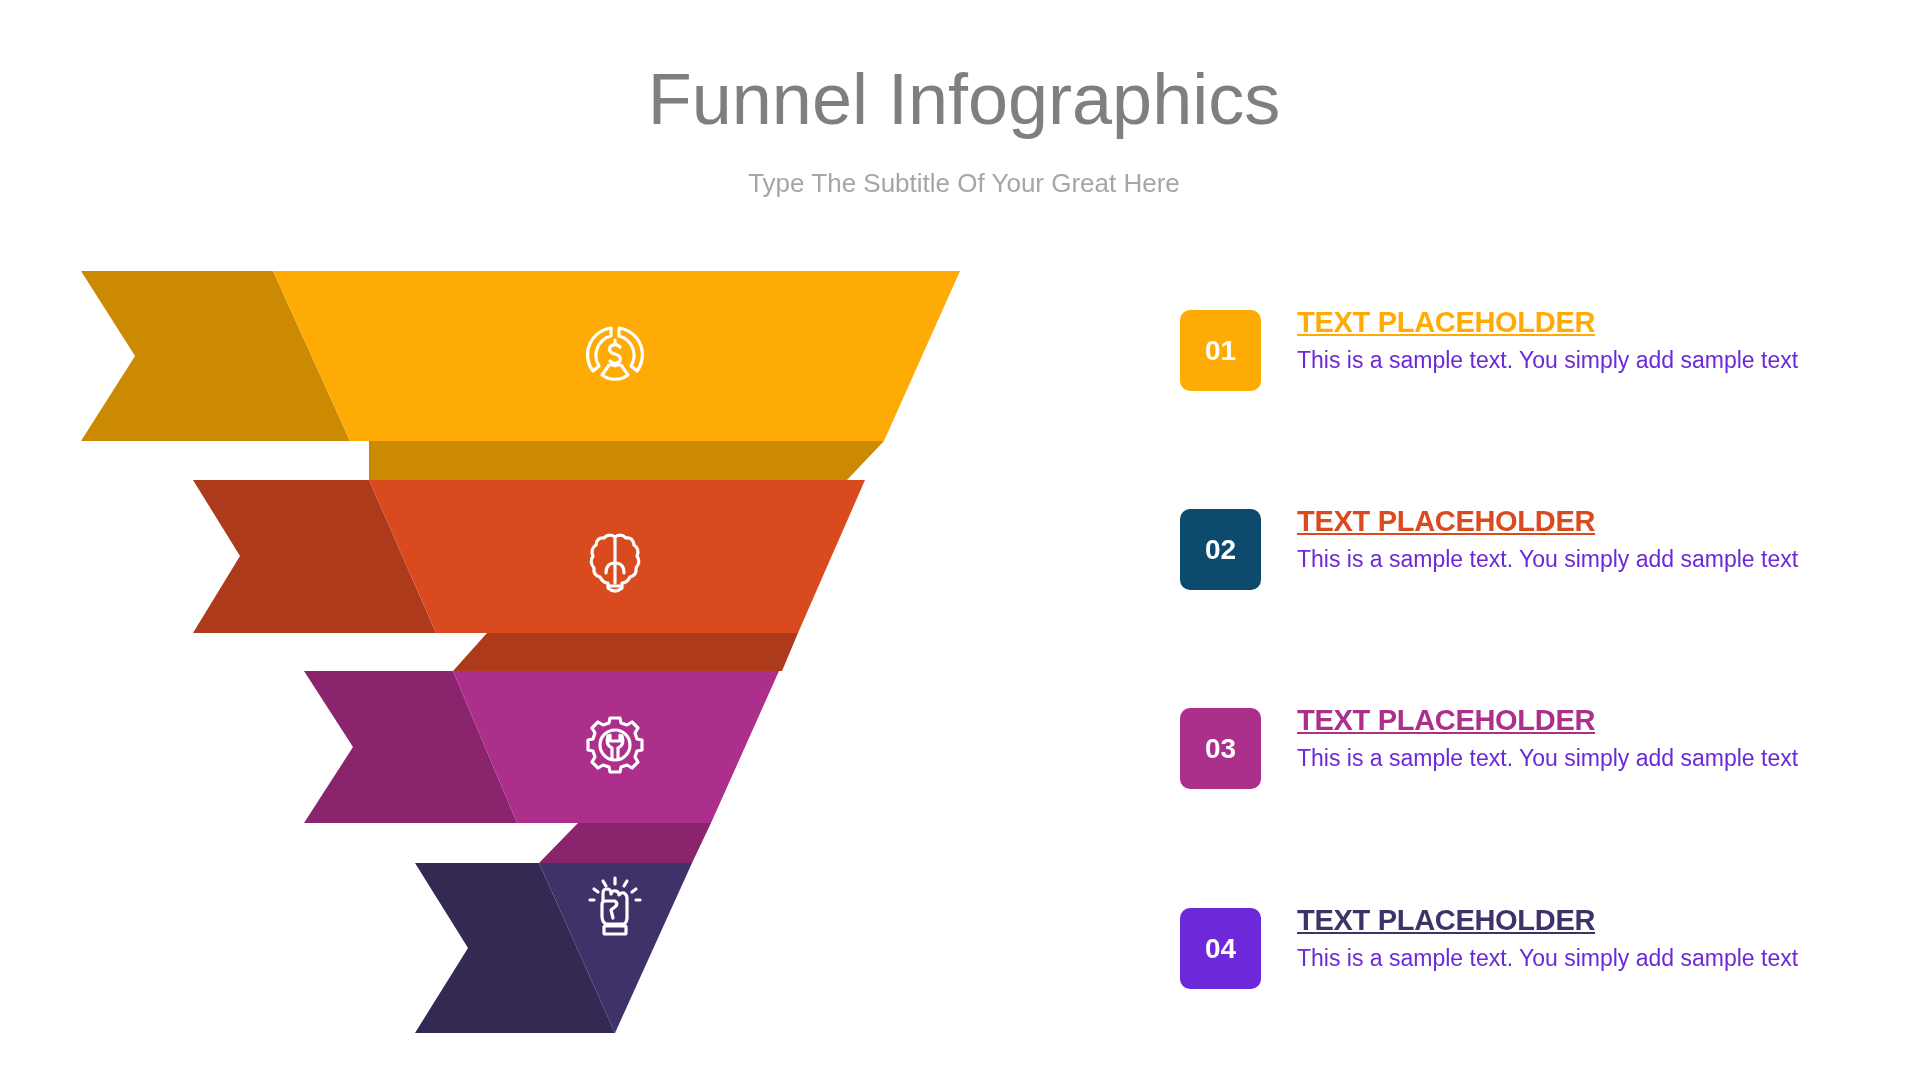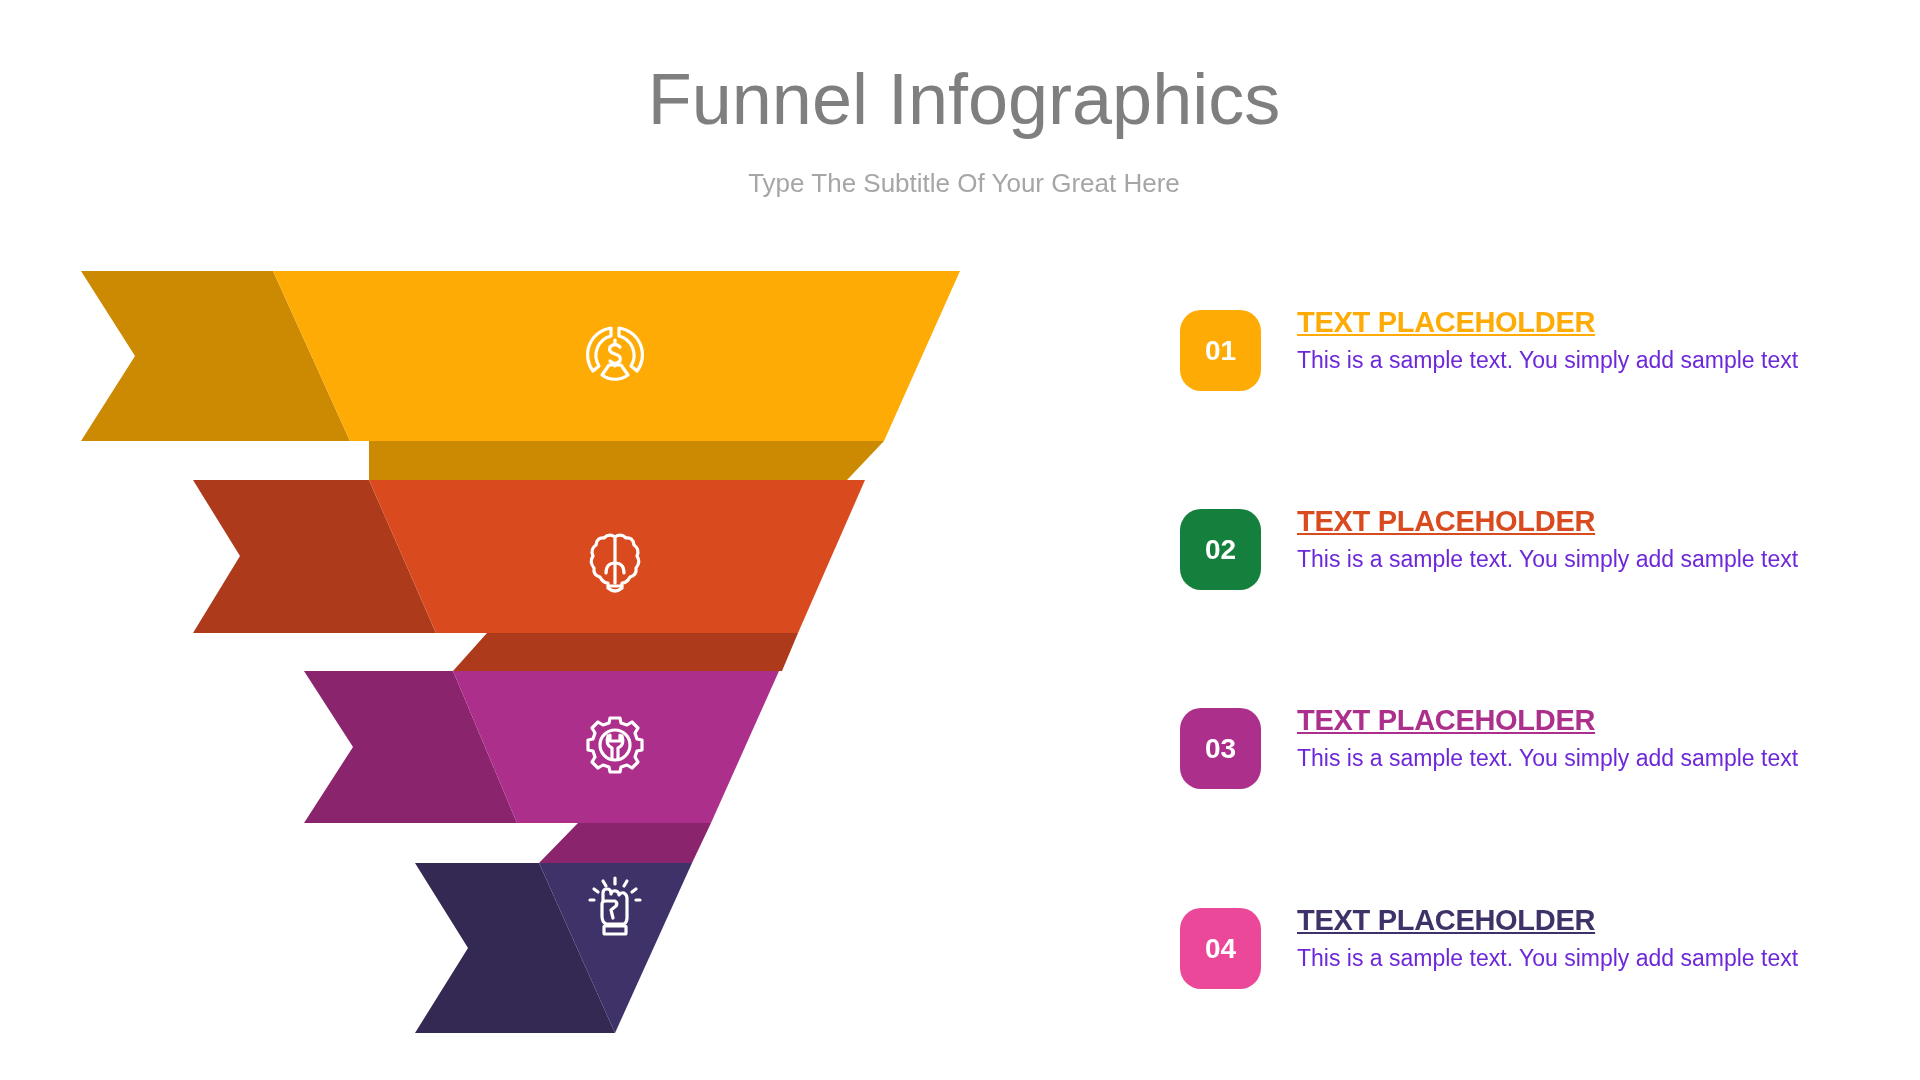--- a/index.html
+++ b/index.html
@@ -9,21 +9,21 @@
       position: absolute; left: 0; top: 58px; width: 1928px; text-align: center;
       font-size: 72px; color: #7f7f7f; font-weight: normal; letter-spacing: 0px;
     }
     .subtitle {
       position: absolute; left: 0; top: 168px; width: 1928px; text-align: center;
       font-size: 26px; color: #a6a6a6;
     }
     svg.funnel { position: absolute; left: 0; top: 0; }
     .item { position: absolute; left: 1180px; width: 720px; height: 82px; }
     .badge {
-      position: absolute; left: 0; top: 0; width: 81px; height: 81px; border-radius: 21px;
+      position: absolute; left: 0; top: 0; width: 81px; height: 81px; border-radius: 10px;
       color: #fff; font-size: 28px; font-weight: bold; display: flex; align-items: center; justify-content: center;
     }
     .item-title {
       position: absolute; left: 117px; top: -4px; font-size: 29px; font-weight: bold; white-space: nowrap;
       letter-spacing: -0.3px;
       text-decoration: underline;
     }
     .item-body {
       position: absolute; left: 117px; top: 37px; font-size: 23px; color: #6d28d9; white-space: nowrap;
     }
@@ -94,28 +94,28 @@
   </g>
 </svg>
 
 <div class="item" style="top: 310px;">
   <div class="badge" style="background:#FFAB06;">01</div>
   <div class="item-title" style="color:#FFAB06;">TEXT PLACEHOLDER</div>
   <div class="item-body">This is a sample text. You simply add sample text</div>
 </div>
 
 <div class="item" style="top: 509px;">
-  <div class="badge" style="background:#15803d;">02</div>
+  <div class="badge" style="background:#0c4a6e;">02</div>
   <div class="item-title" style="color:#D94A1F;">TEXT PLACEHOLDER</div>
   <div class="item-body">This is a sample text. You simply add sample text</div>
 </div>
 
 <div class="item" style="top: 708px;">
   <div class="badge" style="background:#AB2F8B;">03</div>
   <div class="item-title" style="color:#AB2F8B;">TEXT PLACEHOLDER</div>
   <div class="item-body">This is a sample text. You simply add sample text</div>
 </div>
 
 <div class="item" style="top: 908px;">
-  <div class="badge" style="background:#ec4899;">04</div>
+  <div class="badge" style="background:#6d28d9;">04</div>
   <div class="item-title" style="color:#3F3268;">TEXT PLACEHOLDER</div>
   <div class="item-body">This is a sample text. You simply add sample text</div>
 </div>
 
 </body></html>

